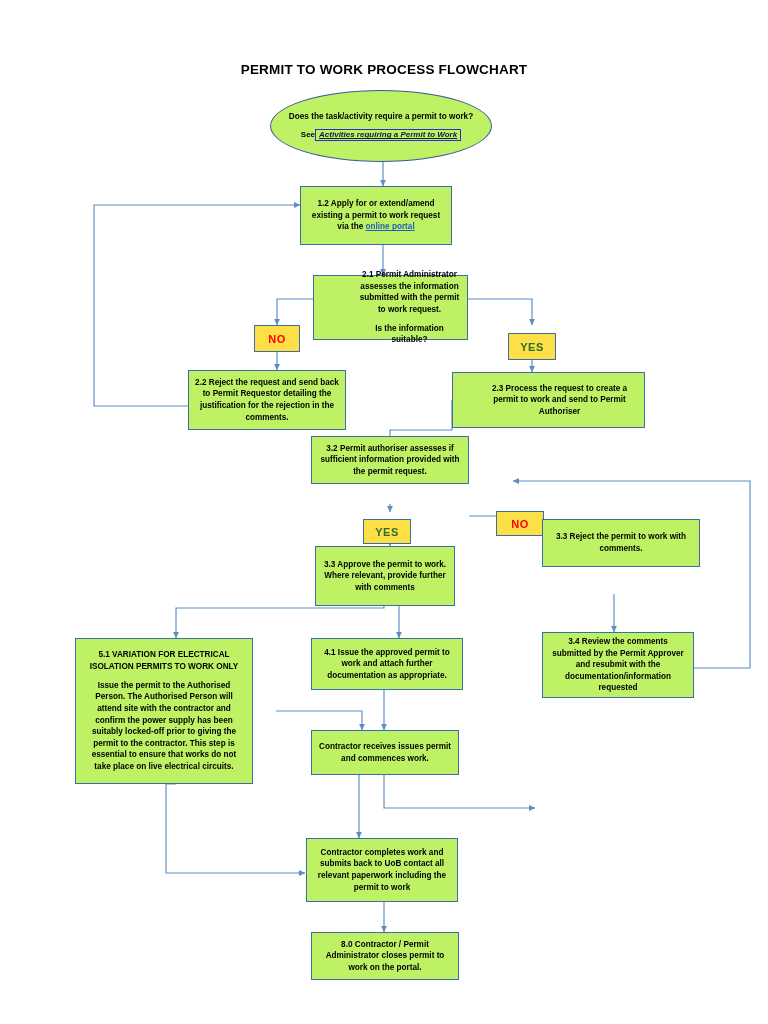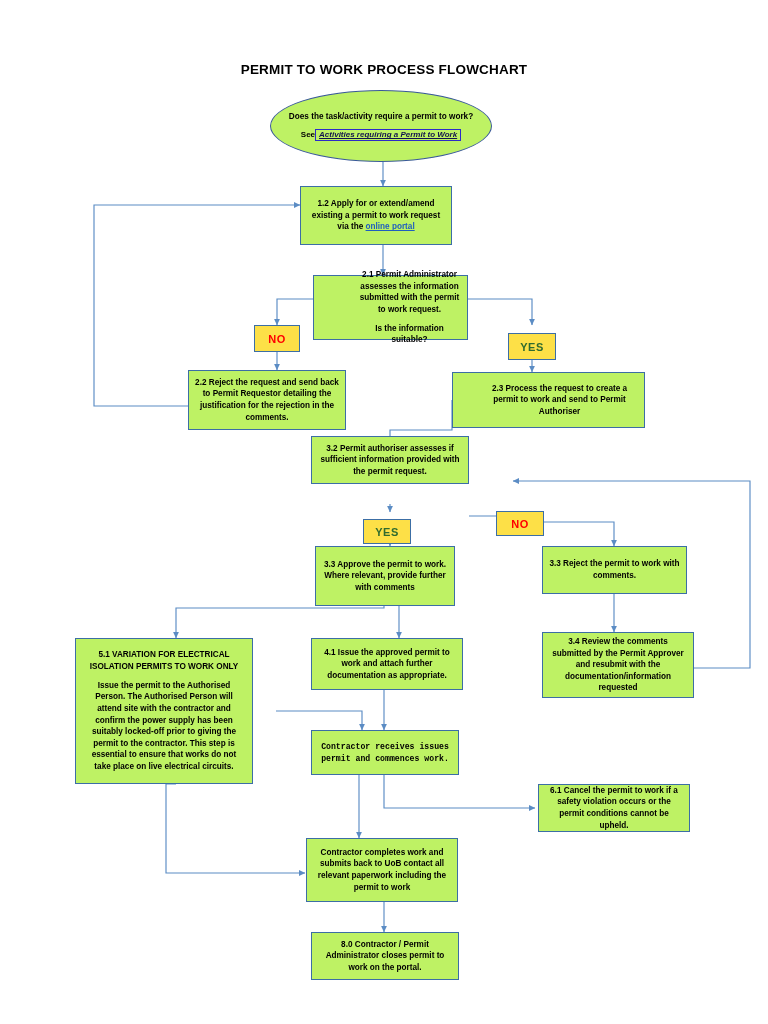--- a/index.html
+++ b/index.html
@@ -128,44 +128,41 @@
   </div>
 
   <div class="decision-lbl lbl-yes" style="left:363px;top:511px;width:48px;height:25px;">YES</div>
 
   <div class="decision-lbl lbl-no" style="left:496px;top:511px;width:48px;height:25px;">NO</div>
 
   <div class="node" style="left:315px;top:546px;width:140px;height:60px;">
     <p>3.3 Approve the permit to work. Where relevant, provide further with comments</p>
   </div>
 
-  <div class="node" style="left:542px;top:546px;width:145px;height:48px;">
+  <div class="node" style="left:542px;top:519px;width:158px;height:48px;">
     <p>3.3 Reject the permit to work with comments.</p>
   </div>
 
   <div class="node" style="left:542px;top:632px;width:152px;height:66px;">
     <p>3.4 Review the comments submitted by the Permit Approver and resubmit with the documentation/information requested</p>
   </div>
 
   <div class="node" style="left:75px;top:638px;width:178px;height:146px;padding:7px 8px;">
     <p class="caps">5.1 VARIATION FOR ELECTRICAL ISOLATION PERMITS TO WORK ONLY</p>
     <p>Issue the permit to the Authorised Person.  The Authorised Person will attend site with the contractor and confirm the power supply has been suitably locked-off prior to giving the permit to the contractor.  This step is essential to ensure that works do not take place on live electrical circuits.</p>
   </div>
 
   <div class="node" style="left:311px;top:638px;width:152px;height:52px;">
     <p>4.1 Issue the approved permit to work and attach further documentation as appropriate.</p>
   </div>
 
-  <div class="node" style="left:311px;top:730px;width:148px;height:45px;font-family:Liberation Mono, monospace;">
+  <div class="node" style="left:311px;top:730px;width:148px;height:45px;">
     <p>Contractor receives issues permit and commences work.</p>
   </div>
 
-  <div class="node" style="left:538px;top:784px;width:152px;height:48px;">
-    <p>6.1 Cancel the permit to work if a safety violation occurs or the permit conditions cannot be upheld.</p>
-  </div>
 
   <div class="node" style="left:306px;top:838px;width:152px;height:64px;">
     <p>Contractor completes work and submits back to UoB contact all relevant paperwork including the permit to work</p>
   </div>
 
   <div class="node" style="left:311px;top:932px;width:148px;height:48px;">
     <p>8.0 Contractor / Permit Administrator closes permit to work on the portal.</p>
   </div>
 
 </div>

